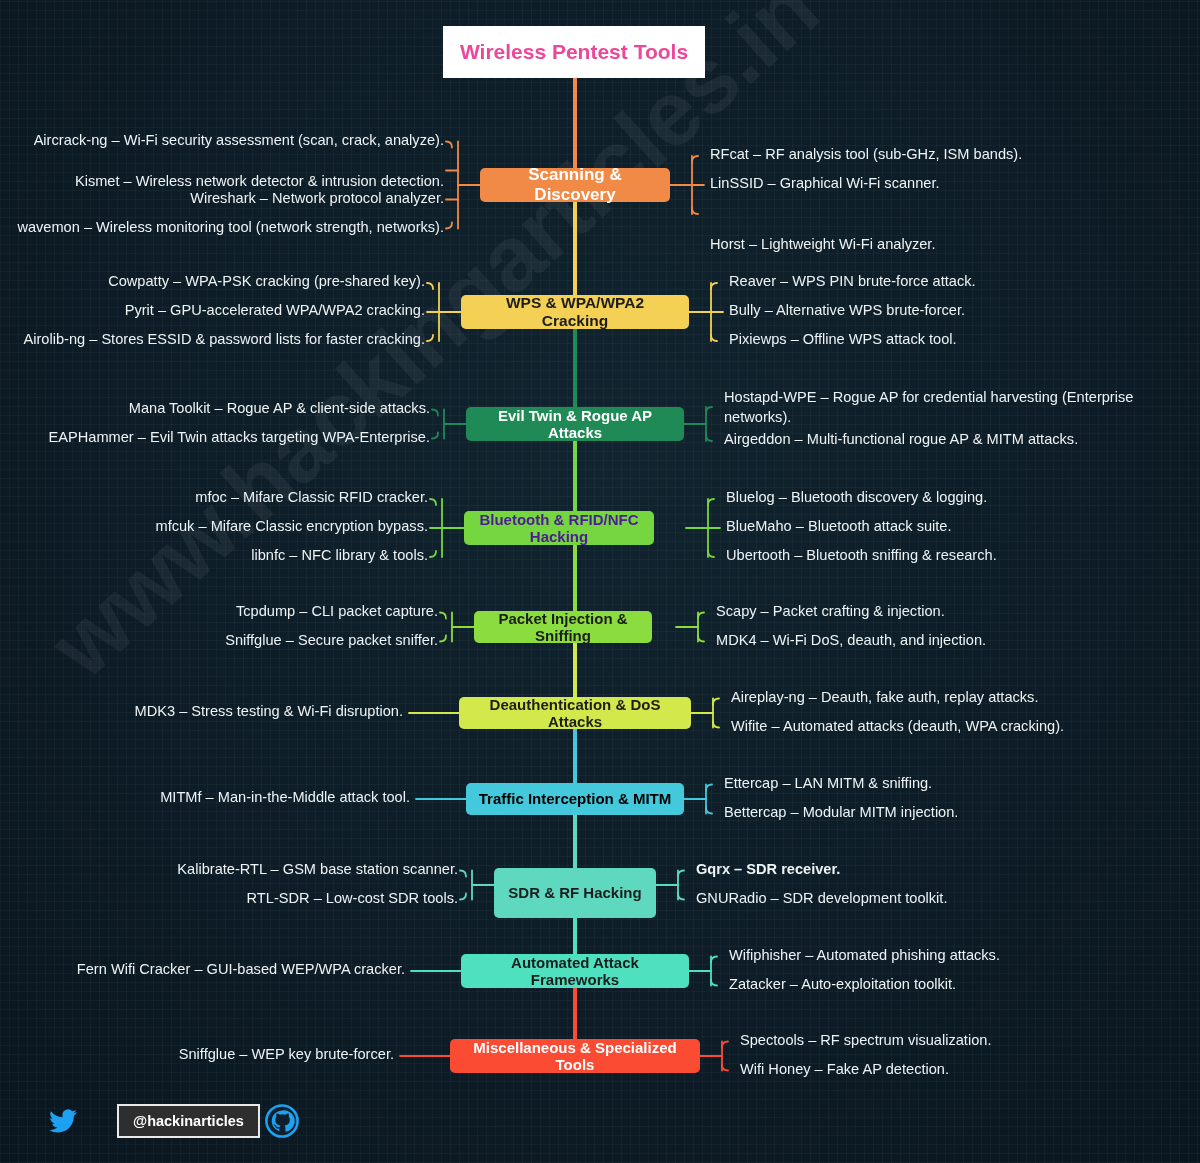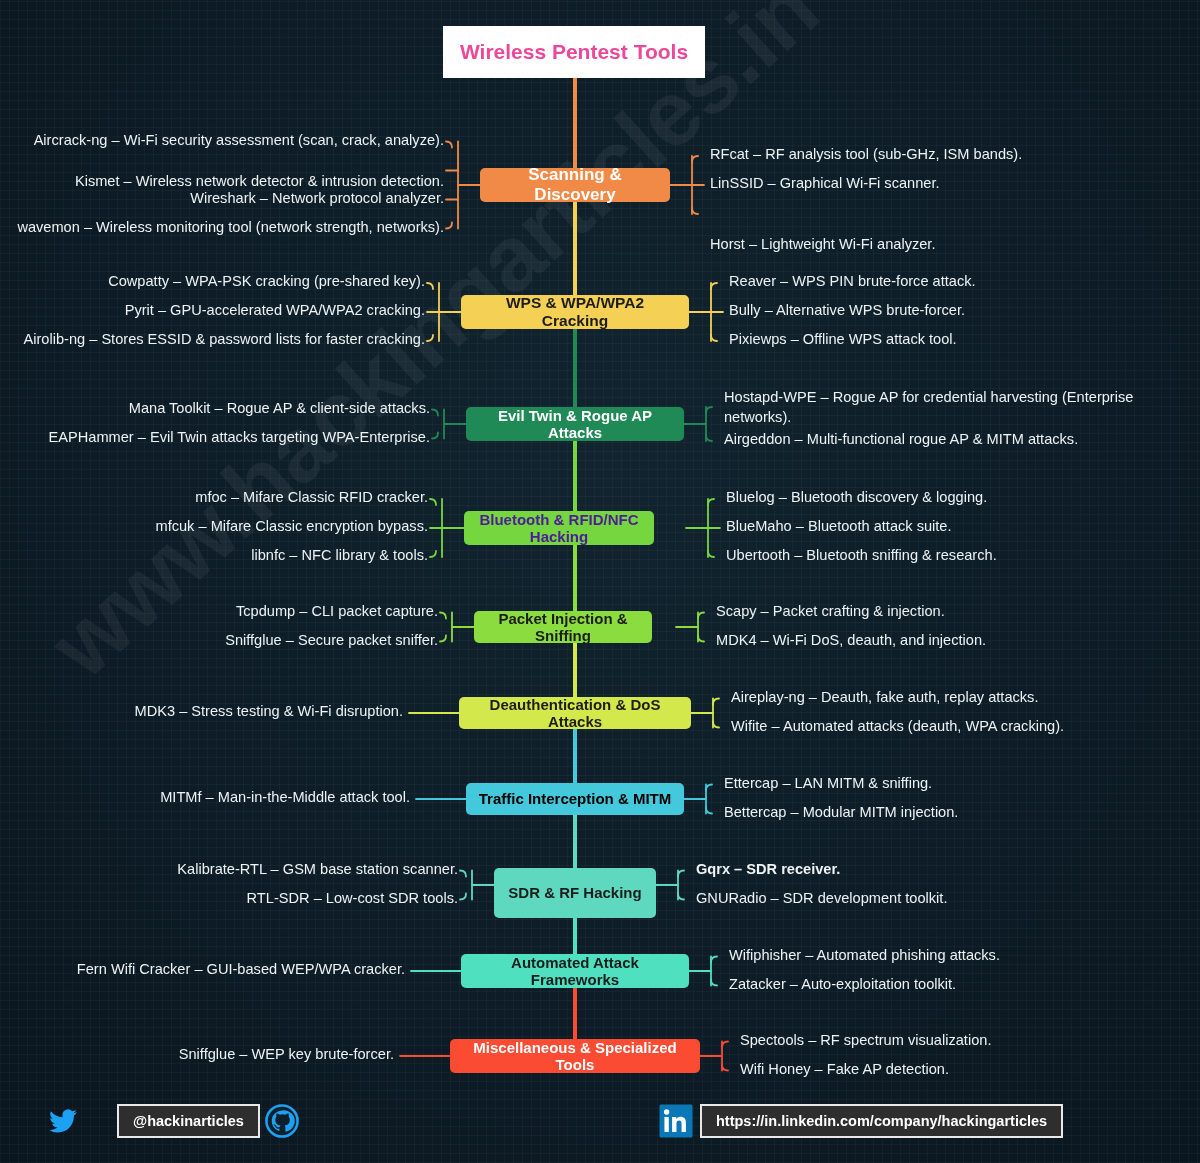--- a/index.html
+++ b/index.html
@@ -281,26 +281,15 @@
       <span class="pill">@hackinarticles</span>
     </div>
     <div class="fitem" style="left:258px; top:18px;">
       <span class="ico" style="width:48px;height:40px;">
         <svg width="34" height="34" viewBox="0 0 24 24">
           <circle cx="12" cy="12" r="11" fill="#0f1f2b" stroke="#1da1f2" stroke-width="1.8"></circle>
           <path fill="#1da1f2" d="M12 4.6a7.4 7.4 0 0 0-2.3 14.4c.4.1.5-.2.5-.4v-1.3c-2 .4-2.5-.5-2.7-1-.1-.3-.6-1-1-1.2-.3-.2-.8-.6 0-.6.7 0 1.2.7 1.4 1 .8 1.3 2 1 2.5.8.1-.6.3-1 .6-1.2-1.8-.2-3.7-.9-3.7-4 0-.9.3-1.6.8-2.2-.1-.2-.4-1 .1-2.1 0 0 .7-.2 2.2.8a7.3 7.3 0 0 1 4 0c1.5-1 2.2-.8 2.2-.8.5 1.1.2 1.9.1 2.1.5.6.8 1.3.8 2.2 0 3.1-1.9 3.8-3.7 4 .3.3.6.8.6 1.6v2.4c0 .2.1.5.5.4A7.4 7.4 0 0 0 12 4.6z"></path>
         </svg>
       </span>
     </div>
-    <div class="fitem" style="left:652px; top:18px;">
-      <span class="ico" style="width:48px;height:40px;">
-        <svg width="36" height="36" viewBox="0 0 24 24">
-          <rect x="1" y="1" width="22" height="22" rx="1" fill="#0a78b6"></rect>
-          <rect x="4.3" y="9.3" width="2.9" height="10" fill="#ffffff"></rect>
-          <circle cx="5.75" cy="6" r="1.8" fill="#ffffff"></circle>
-          <path fill="#ffffff" d="M9.4 9.3h2.8v1.4c.4-.8 1.4-1.6 2.9-1.6 2.5 0 3.5 1.5 3.5 4.1v6.1h-2.9v-5.5c0-1.4-.5-2.2-1.7-2.2-1.1 0-1.7.7-1.7 2.2v5.5H9.4z"></path>
-        </svg>
-      </span>
-      <span class="pill">https://in.linkedin.com/company/hackingarticles</span>
-    </div>
   </div>
 
 </div>
 
 </body></html>

